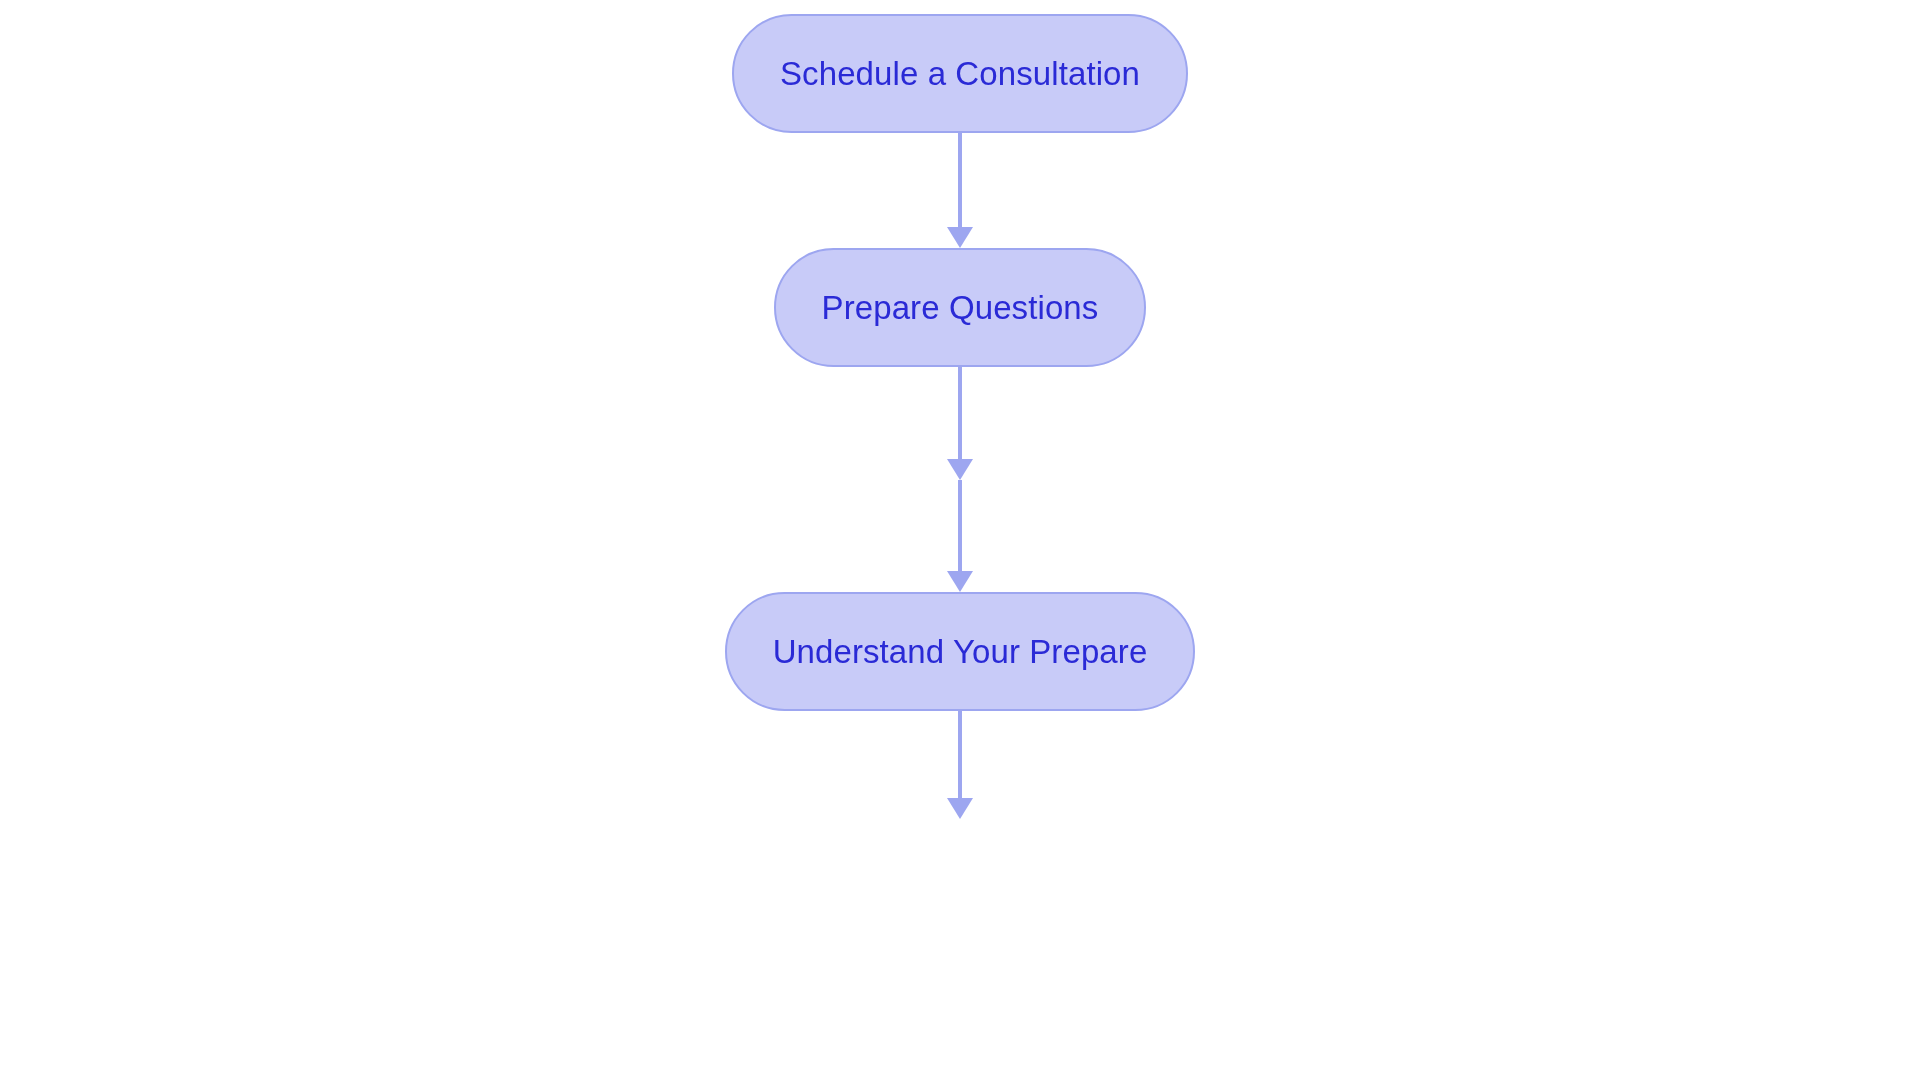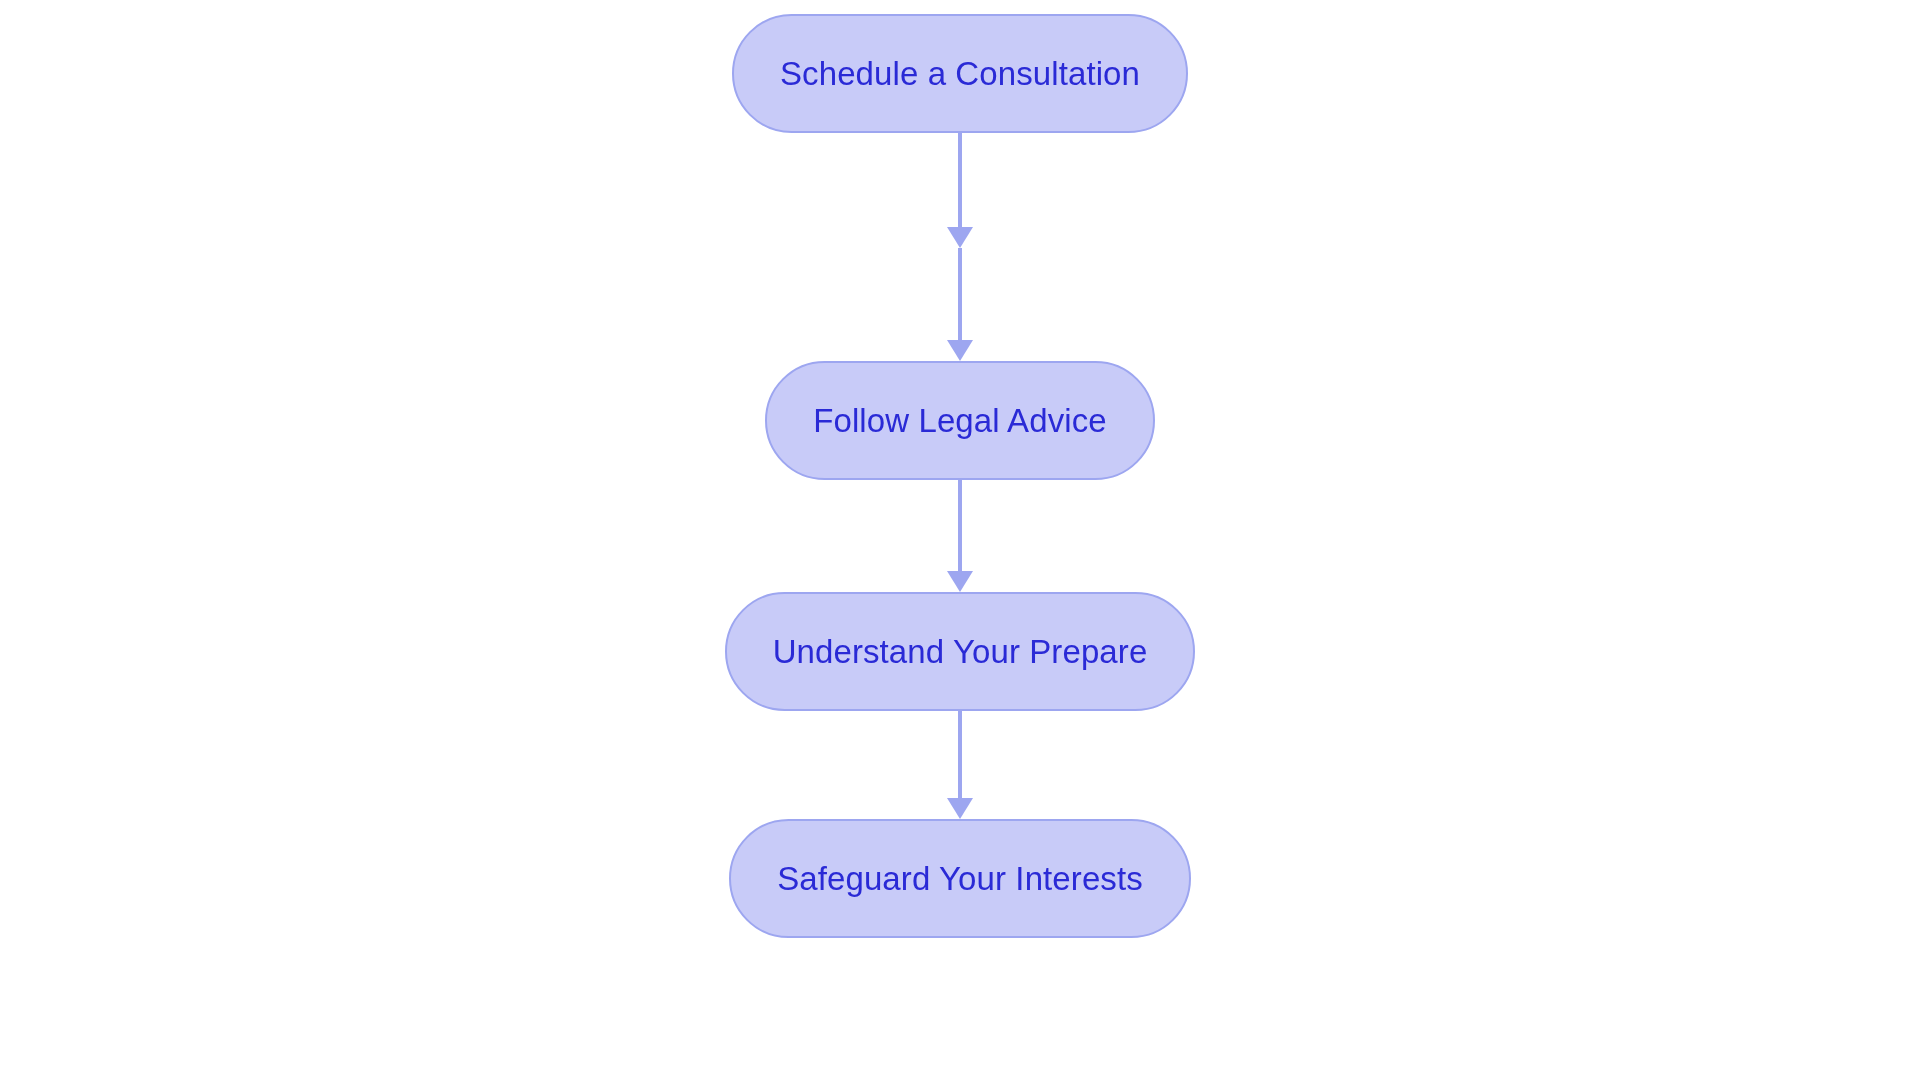--- a/index.html
+++ b/index.html
@@ -117,42 +117,39 @@
 
     <div class="flow-node node-w-1">
       <span class="flow-node-label">Schedule a Consultation</span>
     </div>
 
     <div class="flow-connector connector-gap-1">
       <div class="connector-line"></div>
       <div class="connector-arrowhead"></div>
     </div>
 
+    <div class="flow-node node-w-2">
+      <span class="flow-node-label">Prepare Questions</span>
+    </div>
 
     <div class="flow-connector connector-gap-2">
       <div class="connector-line"></div>
       <div class="connector-arrowhead"></div>
     </div>
 
-    <div class="flow-node node-w-3">
-      <span class="flow-node-label">Follow Legal Advice</span>
-    </div>
 
     <div class="flow-connector connector-gap-3">
       <div class="connector-line"></div>
       <div class="connector-arrowhead"></div>
     </div>
 
     <div class="flow-node node-w-4">
       <span class="flow-node-label">Understand Your Prepare</span>
     </div>
 
     <div class="flow-connector connector-gap-4">
       <div class="connector-line"></div>
       <div class="connector-arrowhead"></div>
     </div>
 
-    <div class="flow-node node-w-5">
-      <span class="flow-node-label">Safeguard Your Interests</span>
-    </div>
 
   </div>
 </div>
 
 </body></html>

